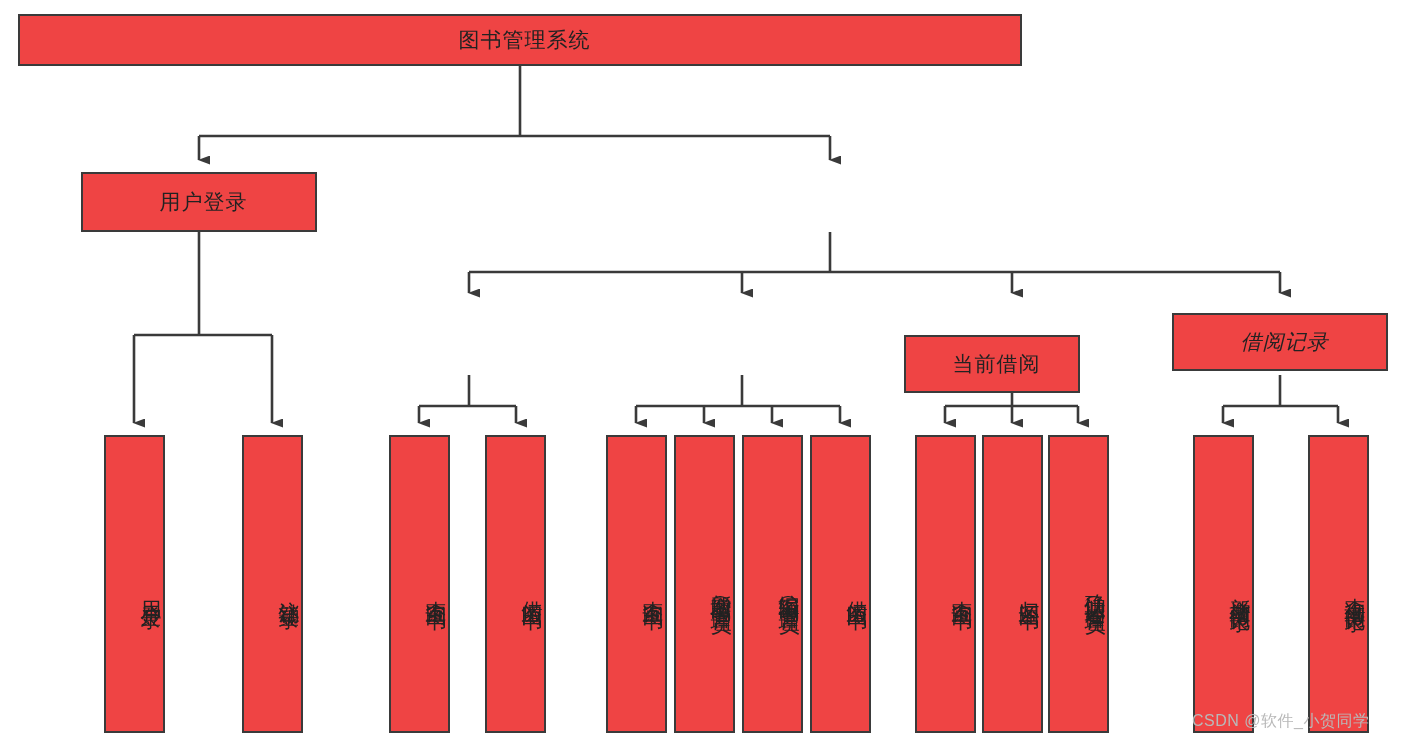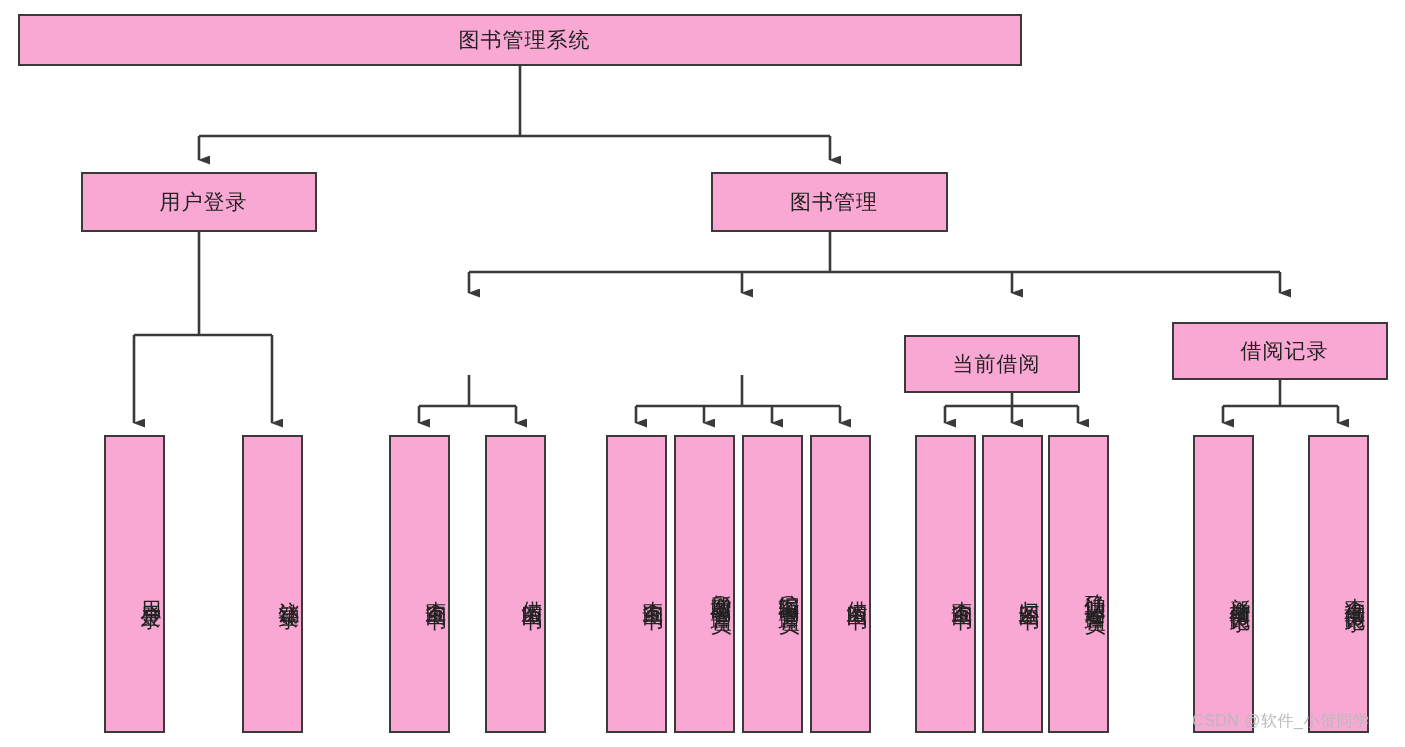--- a/index.html
+++ b/index.html
@@ -21,21 +21,21 @@
     position: absolute;
     left: 0;
     top: 0;
     width: 1405px;
     height: 747px;
     pointer-events: none;
   }
   .node {
     position: absolute;
     box-sizing: border-box;
-    background: #f9a8d4;
+    background: #ef4444;
     border: 2px solid #3a3a3a;
     display: flex;
     align-items: center;
     justify-content: center;
     color: #222222;
     padding-left: 9px;
   }
   .node.horiz {
     font-size: 21px;
     letter-spacing: 1px;
@@ -123,28 +123,25 @@
     </g>
   </svg>
 
   <div class="node horiz" style="left:18px; top:14px; width:1004px; height:52px;">
     <span>图书管理系统</span>
   </div>
 
   <div class="node horiz" style="left:81px; top:172px; width:236px; height:60px;">
     <span>用户登录</span>
   </div>
-  <div class="node horiz" style="left:711px; top:172px; width:237px; height:60px;">
-    <span>图书管理</span>
-  </div>
 
   <div class="node horiz" style="left:904px; top:335px; width:176px; height:58px;">
     <span>当前借阅</span>
   </div>
-  <div class="node horiz" style="left:1172px; top:322px; width:216px; height:58px;">
+  <div class="node horiz" style="left:1172px; top:313px; width:216px; height:58px;font-style:italic;">
     <span>借阅记录</span>
   </div>
 
   <div class="node vert" style="left:104px; top:435px; width:61px; height:298px;">
     <span class="vtext">用户登录</span>
   </div>
   <div class="node vert" style="left:242px; top:435px; width:61px; height:298px;">
     <span class="vtext">注销登录</span>
   </div>
 

